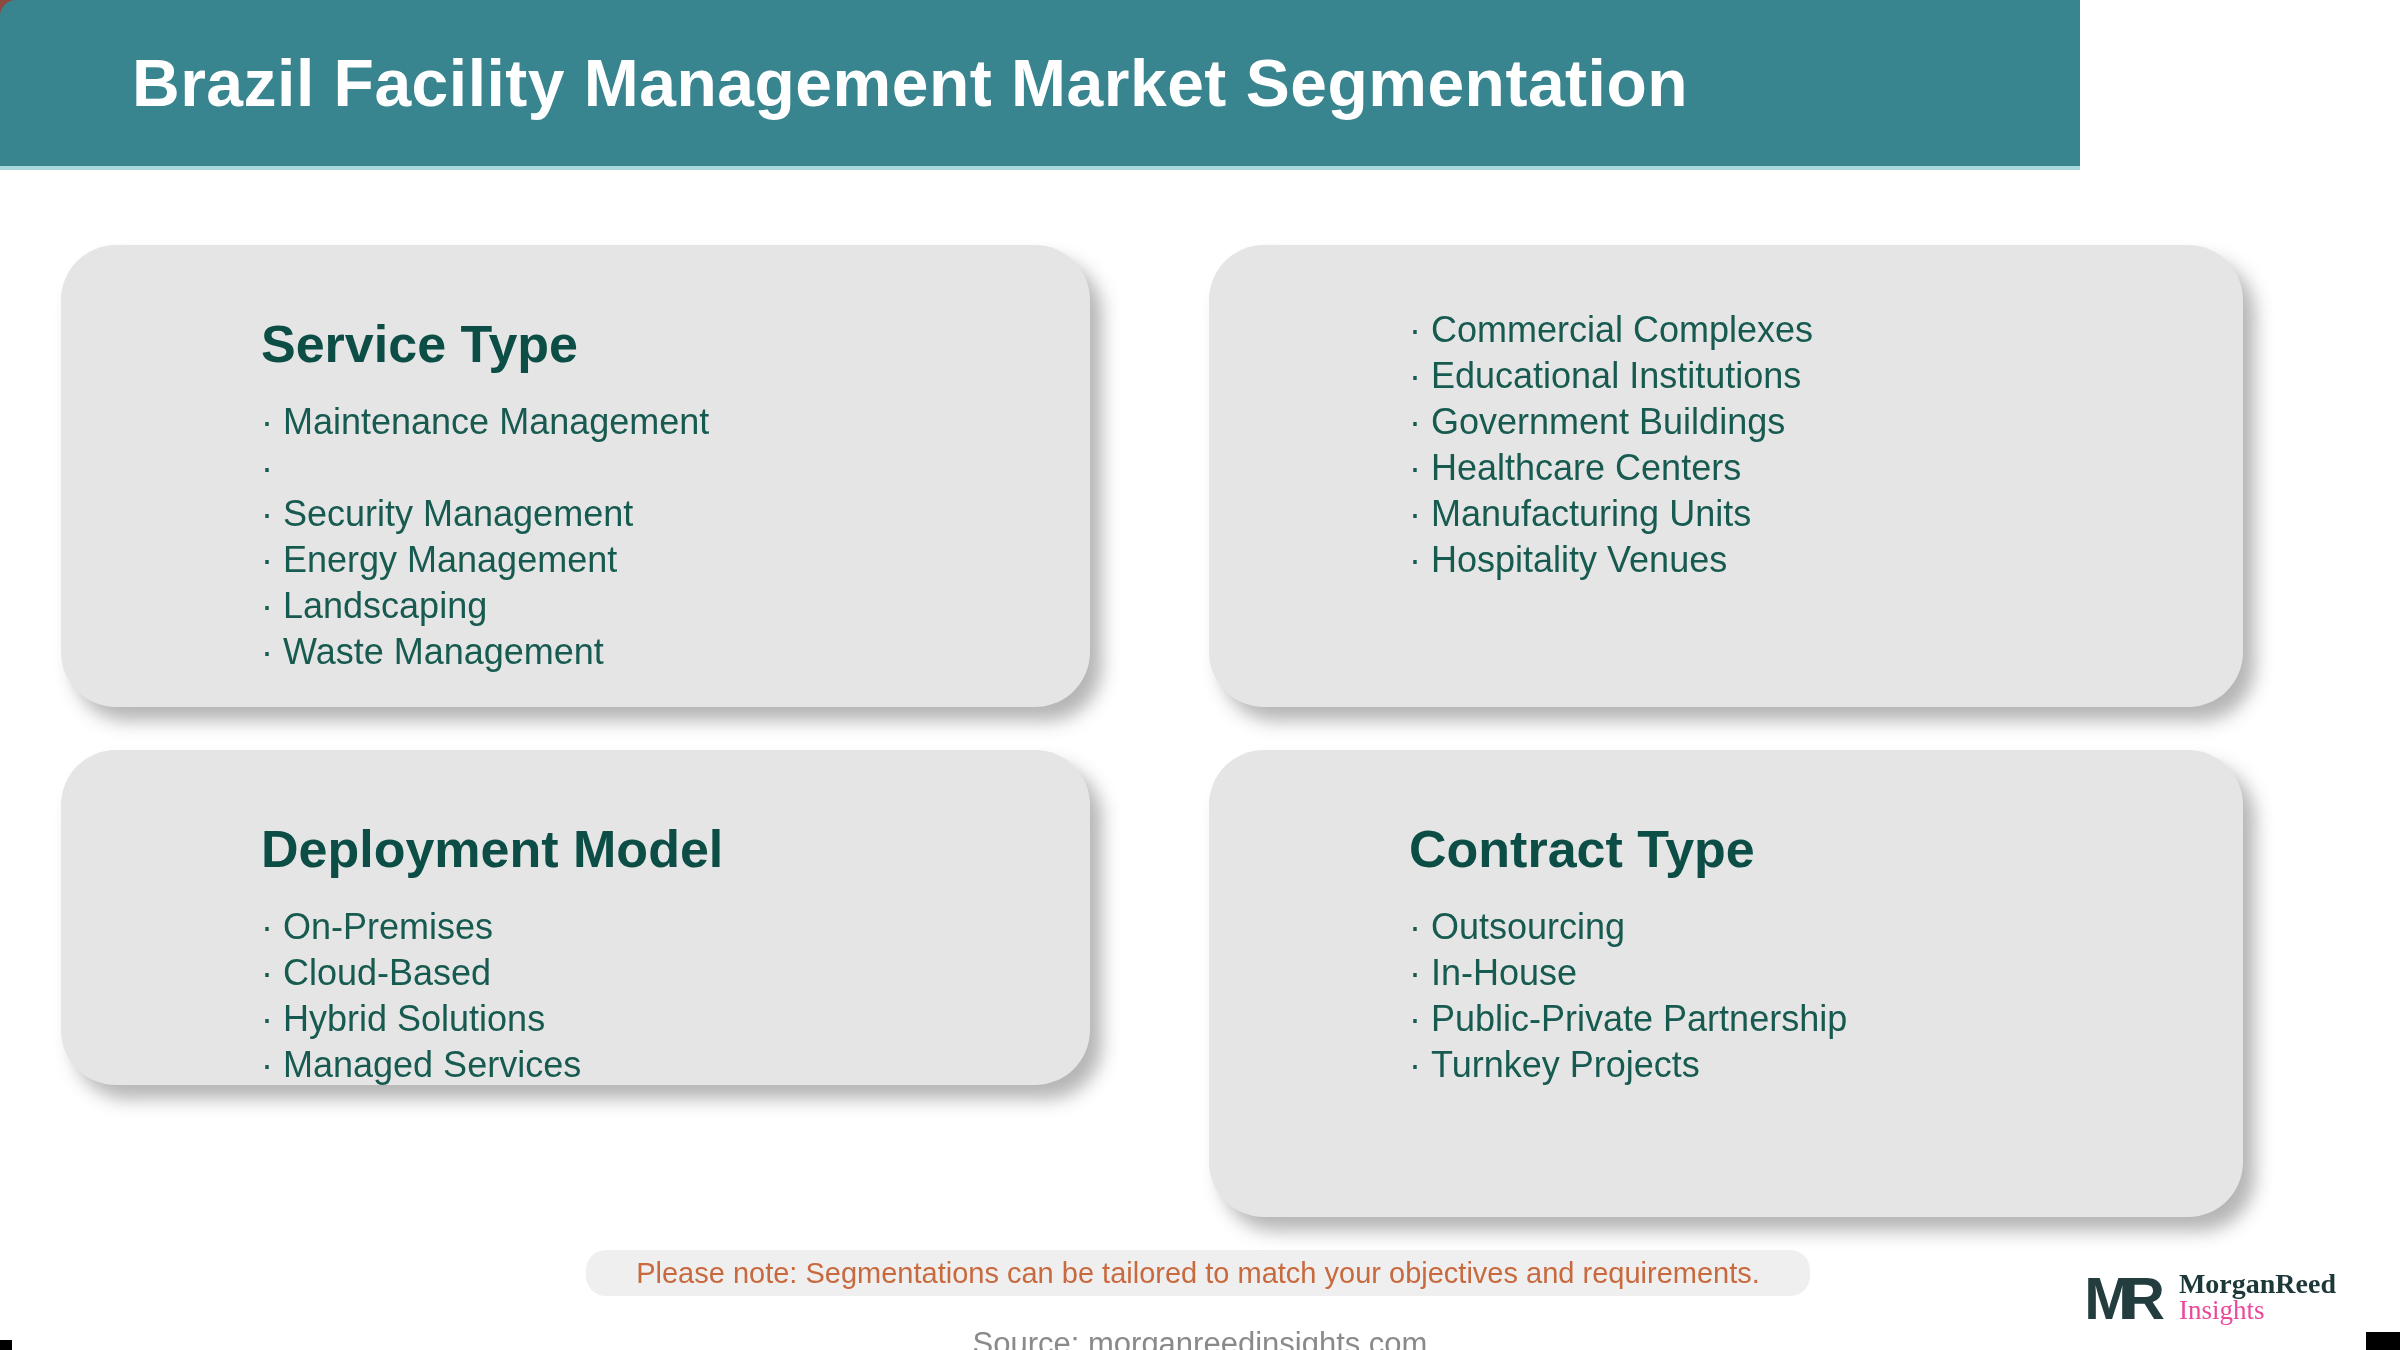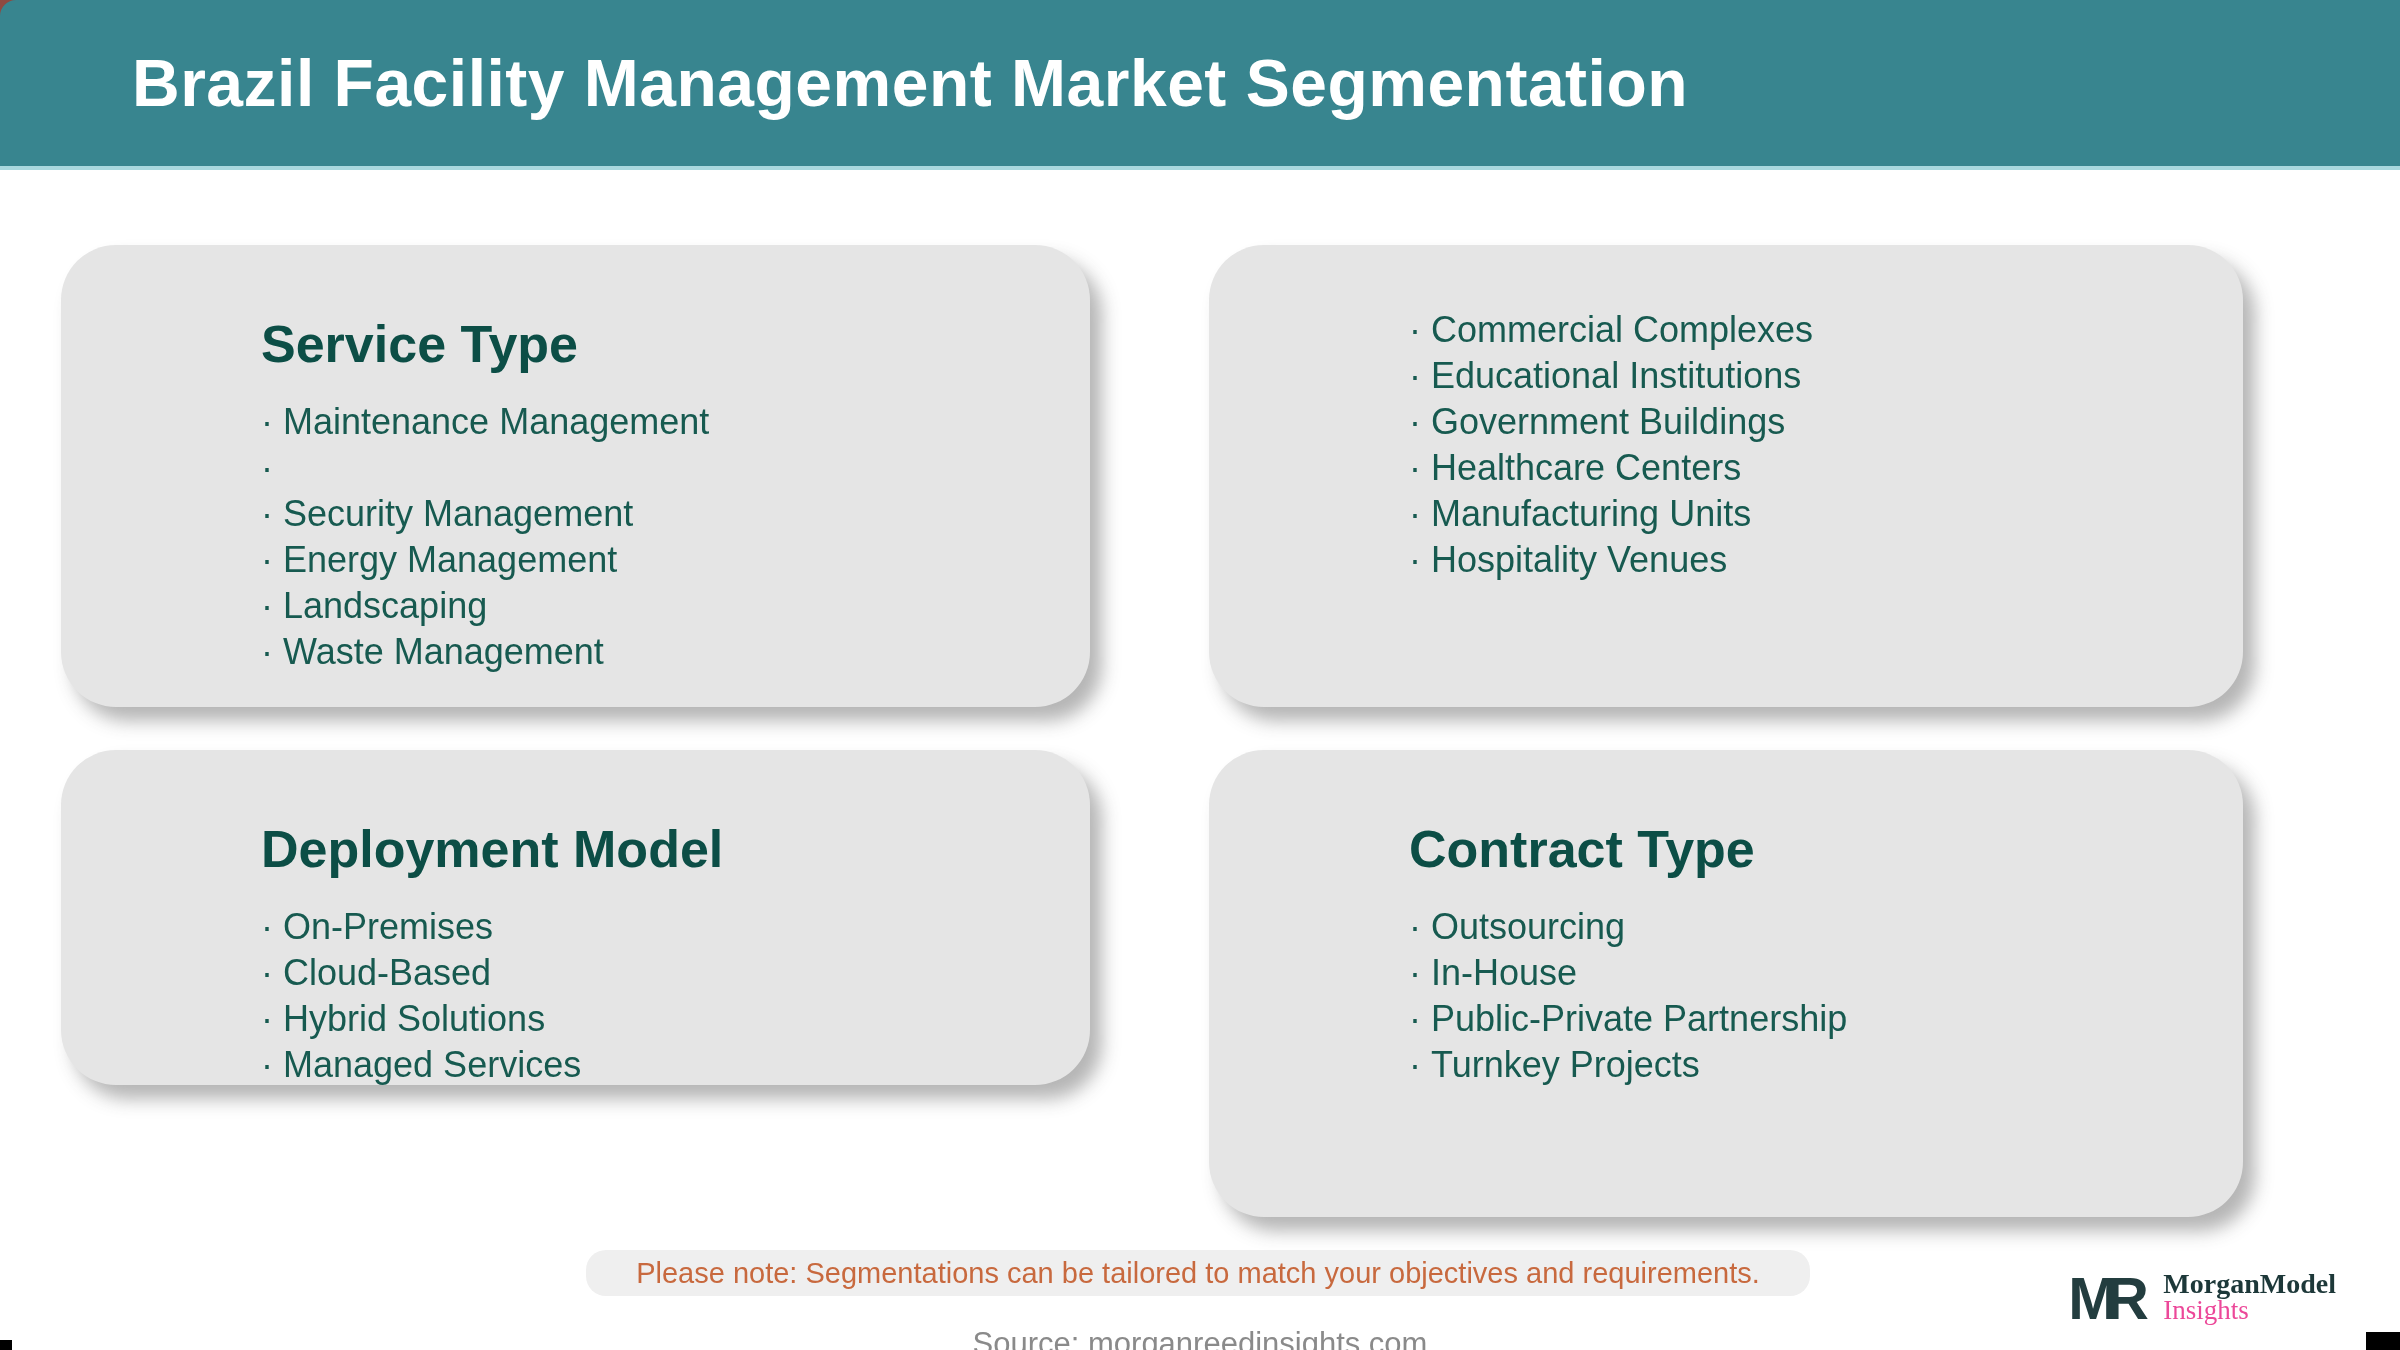--- a/index.html
+++ b/index.html
@@ -5,21 +5,21 @@
   * { margin: 0; padding: 0; box-sizing: border-box; }
   html, body { width: 2400px; height: 1350px; background: #ffffff; }
   body { font-family: "Liberation Sans", sans-serif; position: relative; overflow: hidden; }
 
   .page { position: relative; width: 2400px; height: 1350px; background: #ffffff; }
 
   
   .corner-backing { position: absolute; left: 0; top: 0; width: 24px; height: 150px; background: #8e4a41; }
 
   .header {
-    position: absolute; left: 0; top: 0; width: 2400px; height: 170px;
+    position: absolute; left: 0; top: 0; width: 2080px; height: 170px;
     background: #38858F;
     border-bottom: 4px solid #A9D8DE;
     border-top-left-radius: 16px;
     display: flex; align-items: center;
   }
   .header-title {
     color: #ffffff; font-size: 66px; font-weight: bold; letter-spacing: 0.5px;
     padding-left: 132px;
   }
 
@@ -190,21 +190,21 @@
   </div>
 
   <div class="source-line">Source: morganreedinsights.com</div>
 
   <div class="logo">
     <svg class="logo-mark" viewBox="0 0 110 80" xmlns="http://www.w3.org/2000/svg">
       <text x="-4" y="70" font-family="Liberation Sans, sans-serif" font-size="82" font-weight="bold" fill="#233D3F">M</text>
       <text x="48" y="70" font-family="Liberation Sans, sans-serif" font-size="82" font-weight="bold" fill="#233D3F">R</text>
     </svg>
     <div class="logo-text-block">
-      <div class="logo-name"><span>Morgan</span><span class="part2">Model</span></div>
+      <div class="logo-name"><span>Morgan</span><span class="part2">Reed</span></div>
       <div class="logo-tagline">Insights</div>
     </div>
   </div>
 
   <div class="corner-mark left"></div>
   <div class="corner-mark right"></div>
 
 </div>
 
 </body></html>

